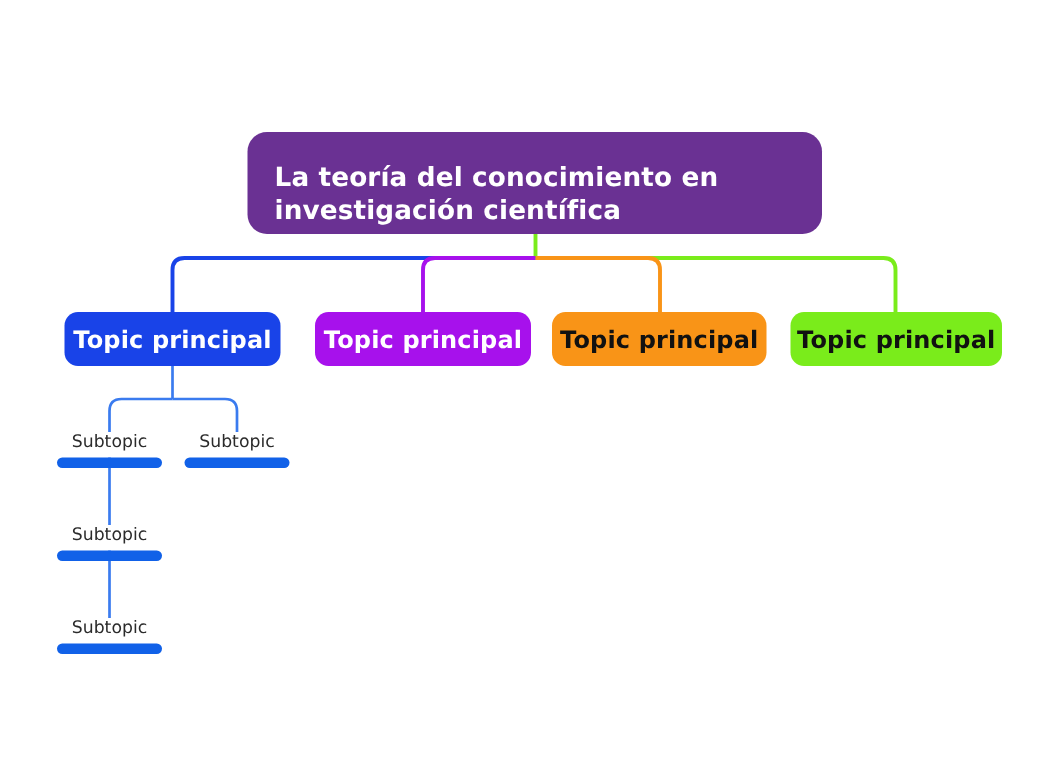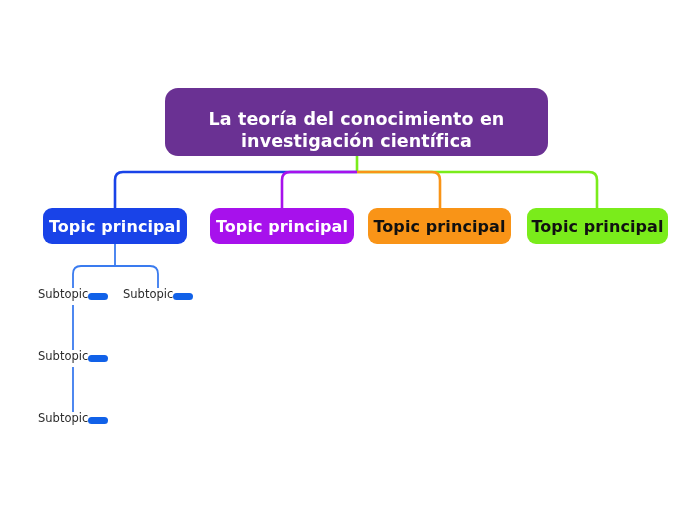--- a/index.html
+++ b/index.html
@@ -42,21 +42,21 @@
     justify-content: center;
     box-sizing: border-box;
     padding: 0 18px;
     z-index: 5;
   }
   .root-label {
     color: #ffffff;
     font-size: 17.5px;
     font-weight: bold;
     line-height: 1.28;
-    text-align: center;
+    text-align: left;
     letter-spacing: 0.1px;
     margin-top: 16px;
   }
 
   
   .topic-node {
     position: absolute;
     top: 208px;
     height: 36px;
     border-radius: 9px;
@@ -71,21 +71,21 @@
     font-weight: bold;
     white-space: nowrap;
     letter-spacing: 0.1px;
   }
 
   
   .subtopic-node {
     position: absolute;
     z-index: 5;
     display: flex;
-    flex-direction: row;
+    flex-direction: column;
     align-items: center;
   }
   .subtopic-label {
     font-size: 11.5px;
     color: #2b2b2b;
     white-space: nowrap;
     line-height: 1.1;
     font-weight: normal;
   }
   .subtopic-bar {

